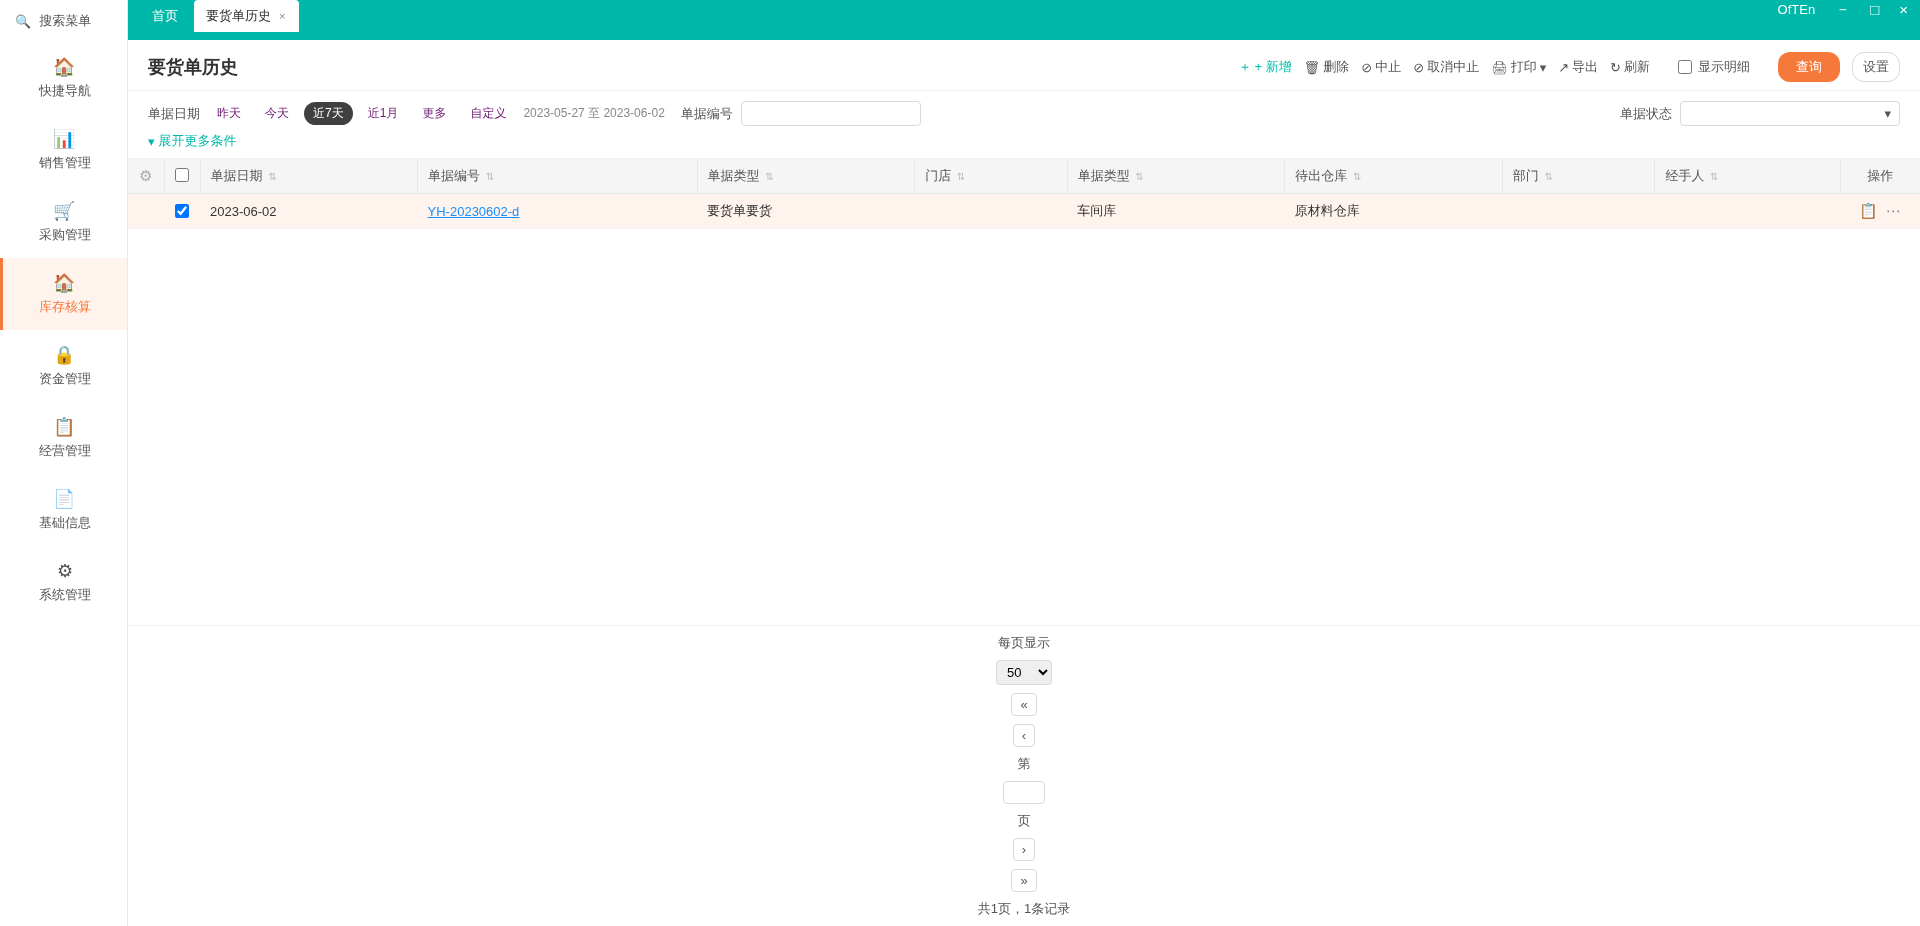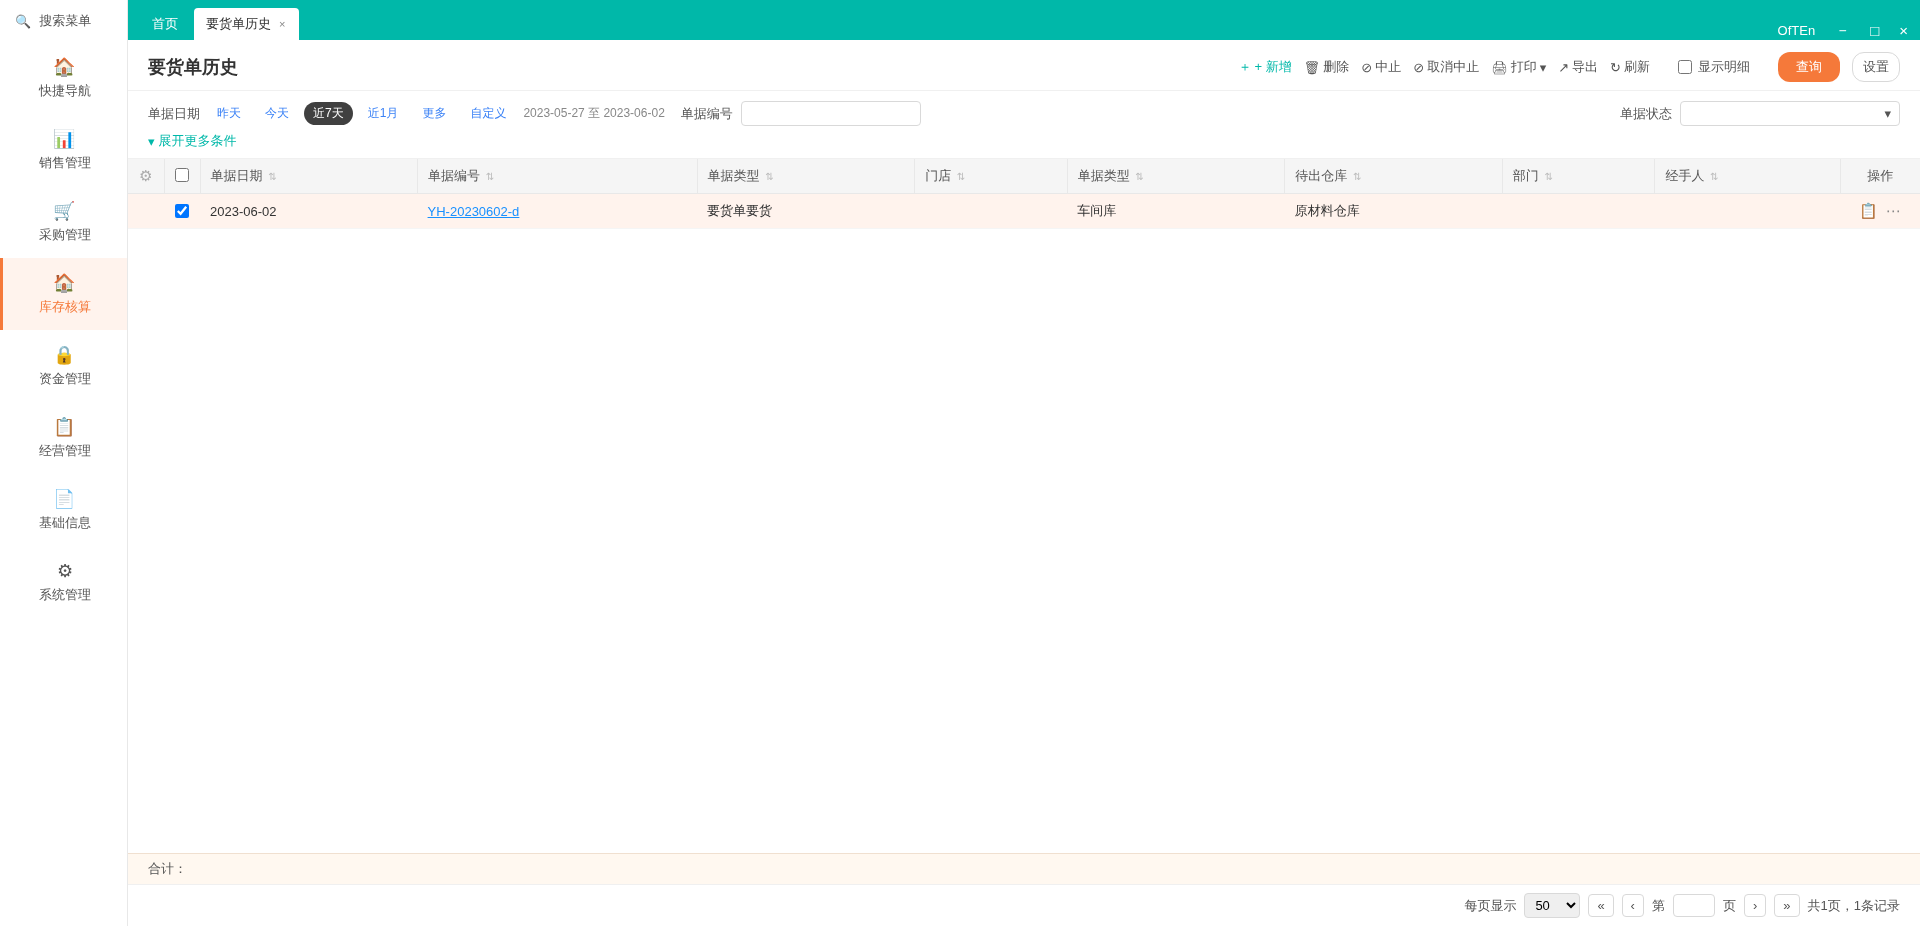--- a/index.html
+++ b/index.html
@@ -49,21 +49,21 @@
       display: flex;
       flex-direction: column;
       overflow: hidden;
     }
 
     
     .topbar {
       height: 40px;
       background: #00b8a9;
       display: flex;
-      align-items: flex-end;
+      align-items: flex-start;
       padding: 0 12px;
       gap: 4px;
       flex-shrink: 0;
     }
     .topbar-tab {
       display: flex;
       align-items: center;
       padding: 0 12px;
       height: 32px;
       border-radius: 4px 4px 0 0;
@@ -175,21 +175,21 @@
       color: #555;
       white-space: nowrap;
       font-size: 13px;
     }
     .date-btns { display: flex; gap: 6px; align-items: center; }
     .date-btn {
       padding: 2px 8px;
       border-radius: 12px;
       cursor: pointer;
       font-size: 12px;
-      color: #3b82f6;
+      color: #701a75;
       border: 1px solid transparent;
     }
     .date-btn.active {
       background: #404040;
       color: #fff;
       border-radius: 12px;
     }
     .date-range { color: #888; font-size: 12px; }
     .filter-input {
       border: 1px solid #d9d9d9;
@@ -262,20 +262,21 @@
     
     .pagination {
       display: flex;
       align-items: center;
       justify-content: flex-end;
       padding: 8px 20px;
       border-top: 1px solid #f0f0f0;
       gap: 8px;
       flex-shrink: 0;
       background: #fff;
+      flex-direction: column;
     }
     .pagination-item {
       padding: 3px 8px;
       border: 1px solid #d9d9d9;
       border-radius: 4px;
       cursor: pointer;
       color: #555;
       font-size: 13px;
       background: #fff;
     }
@@ -524,23 +525,20 @@
               <div class="action-icons">
                 <span class="action-icon">📋</span>
                 <span class="action-icon">⋯</span>
               </div>
             </td>
           </tr>
         </tbody>
       </table>
     </div>
 
-    <div class="table-footer">
-      <span>合计：</span>
-    </div>
 
     <div class="pagination">
       <span class="pagination-text">每页显示</span>
       <select class="pagination-select">
         <option>50</option>
         <option>100</option>
         <option>200</option>
       </select>
       <span class="pagination-item">«</span>
       <span class="pagination-item">‹</span>

